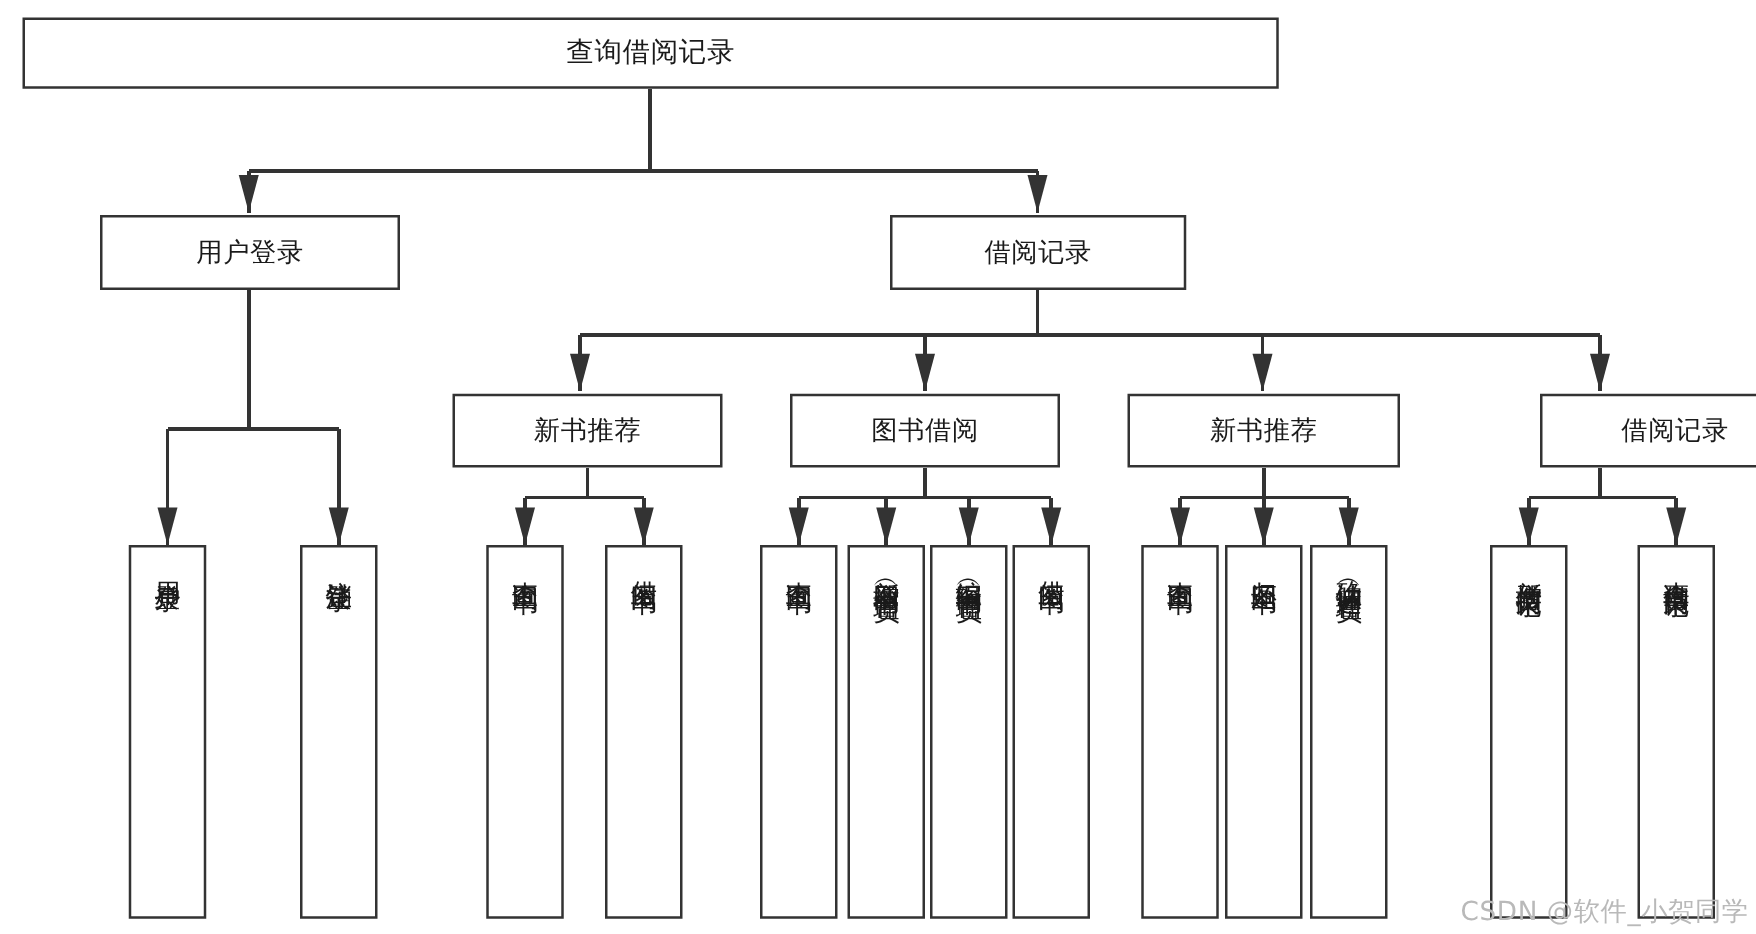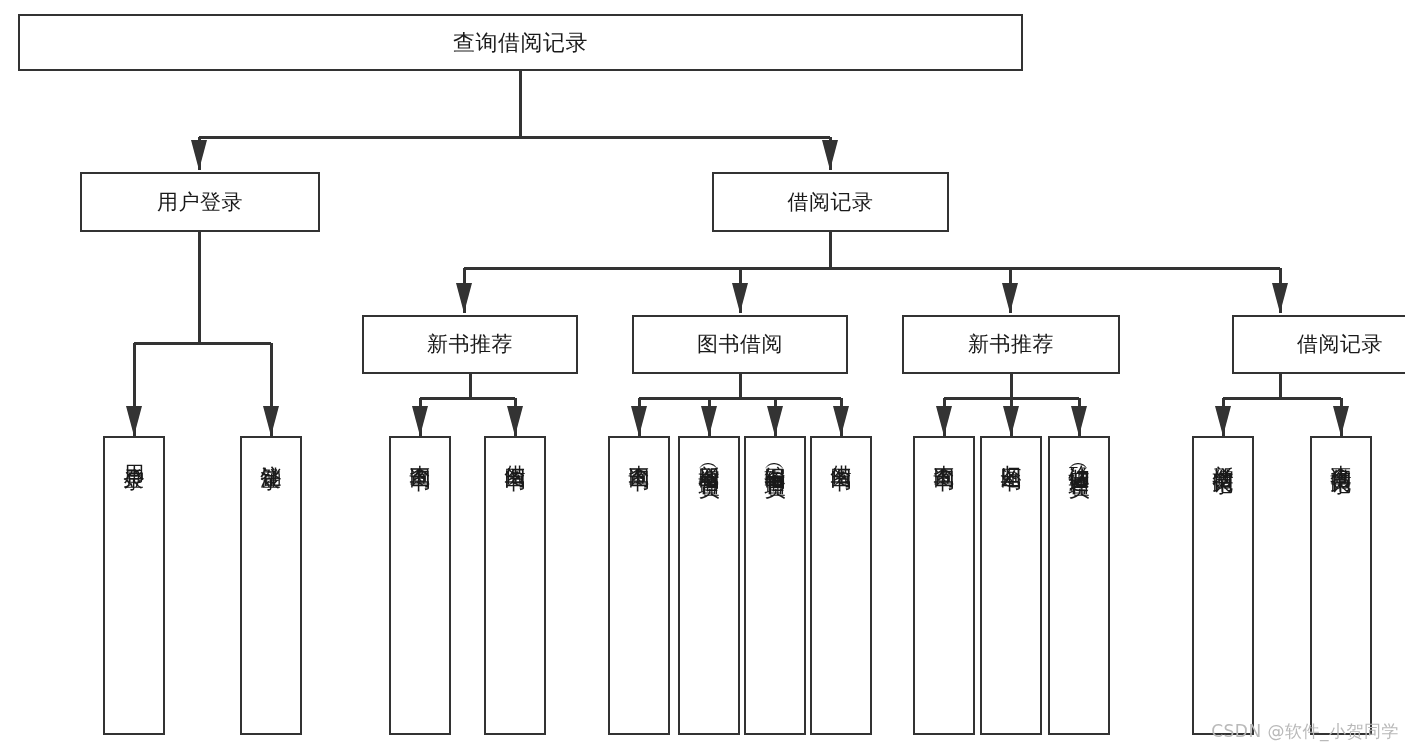--- a/index.html
+++ b/index.html
@@ -57,21 +57,21 @@
     font-size: 21px;
     line-height: 1.05;
     letter-spacing: 2px;
     white-space: normal;
     max-height: 278px;
   }
   .watermark {
     position: absolute;
     right: 6px;
     bottom: 4px;
-    font-size: 17px;
+    font-size: 21px;
     color: #b9b9b9;
     font-family: "DejaVu Sans", "Liberation Sans", sans-serif;
     letter-spacing: 0.5px;
     pointer-events: none;
   }
 </style>
 </head>
 <body>
 
 <div id="stage">

